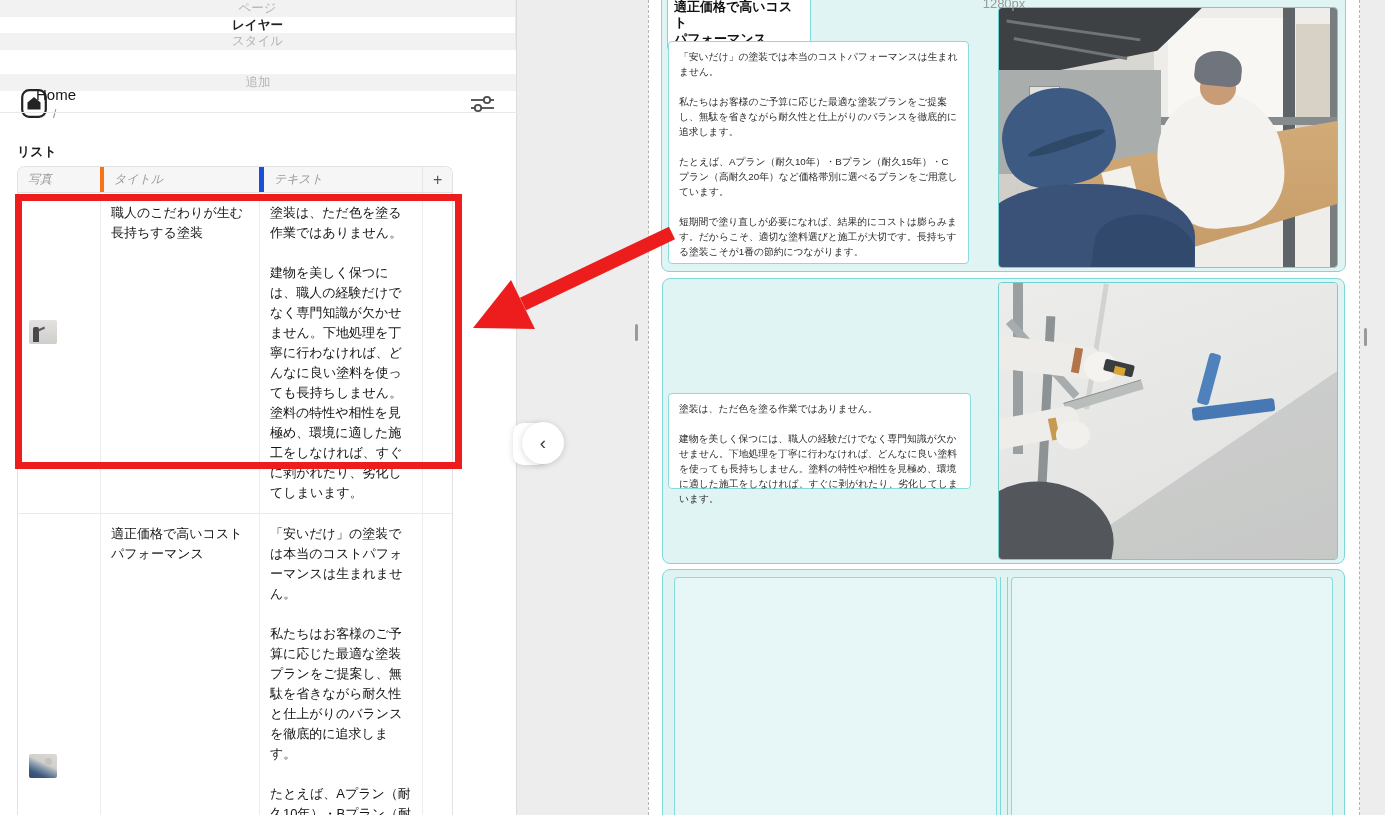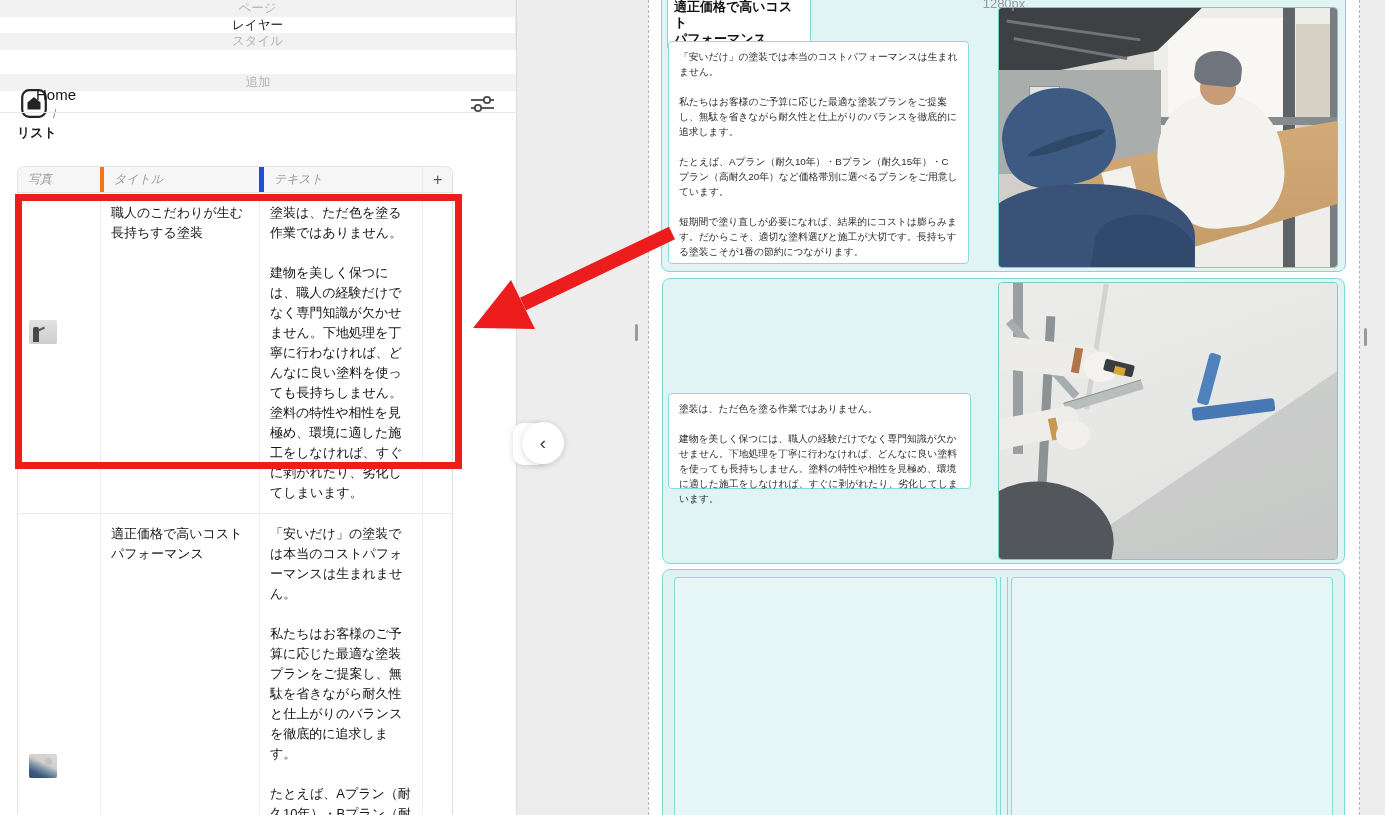--- a/index.html
+++ b/index.html
@@ -20,30 +20,30 @@
     border-bottom:1px solid #e2e2e2;
     flex-direction:column;
   }
   .tab {
     flex:1; display:flex; align-items:center; justify-content:center;
     font-size:12.5px; color:#b4b4b4; background:#f2f2f2;
     border-right:1px solid #e9e9e9;
   }
   .tab:last-child { border-right:none;margin-top:24px; }
   .tab.active {
-    background:#fff; color:#1f1f1f; font-weight:400;
+    background:#fff; color:#1f1f1f; font-weight:700;
     margin-bottom:-1px; border-right:1px solid #e9e9e9;
   }
   .page-row { position:relative; height:82px; }
   .home-icon { position:absolute; left:21px; top:59px; width:26px; height:29px; }
   .page-title { position:absolute; left:36px; top:56px; font-size:15px; font-weight:400; color:#161616; }
   .page-path  { position:absolute; left:53px; top:77px; font-size:12px; color:#8e8e8e; }
   .sliders-icon { position:absolute; right:21px; top:63px; width:25px; height:22px; }
   .panel-divider { position:absolute; left:0; top:112px; width:517px; height:1px; background:#e9e9e9; }
-  .list-label { position:absolute; left:17px; top:124px; font-size:13px; font-weight:700; color:#1d1d1d; }
+  .list-label { position:absolute; left:17px; top:143px; font-size:13px; font-weight:700; color:#1d1d1d; }
 
   .cms-table {
     position:absolute; left:17px; top:166px; width:436px; bottom:0;
     border:1px solid #e2e2e2; border-bottom:none; border-radius:8px 8px 0 0;
     background:#fff; overflow:hidden; font-size:13px;
   }
   .thead { display:flex; height:26px; background:#f6f6f7; border-bottom:1px solid #e2e2e2;
            color:#9b9b9b; font-size:12px; align-items:center; }
   .th { padding-left:10px;font-style:italic; }
   .th-photo { width:82px; }

